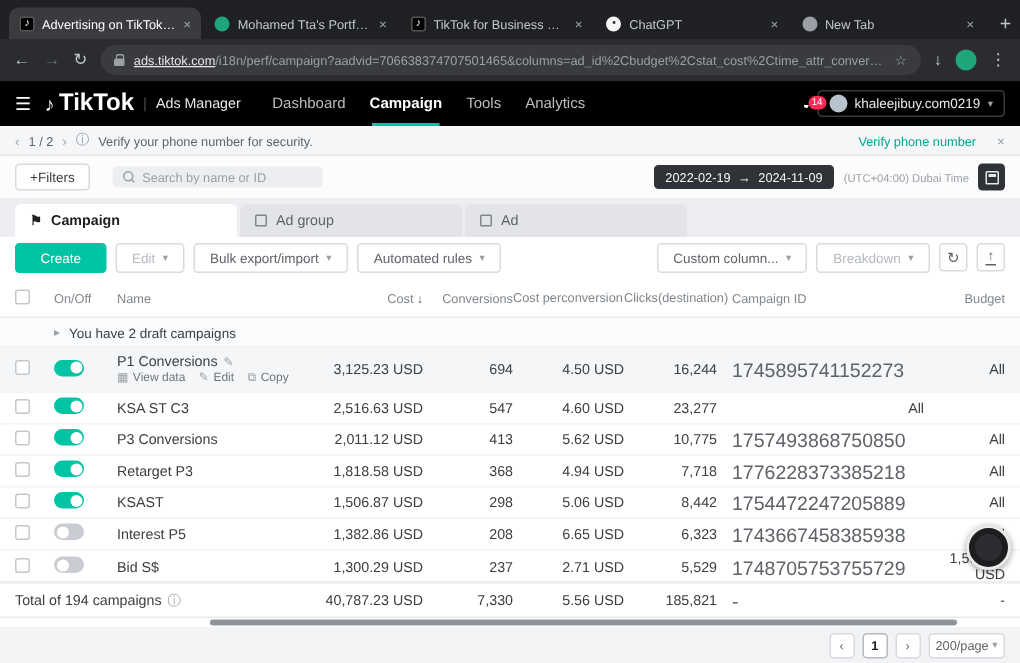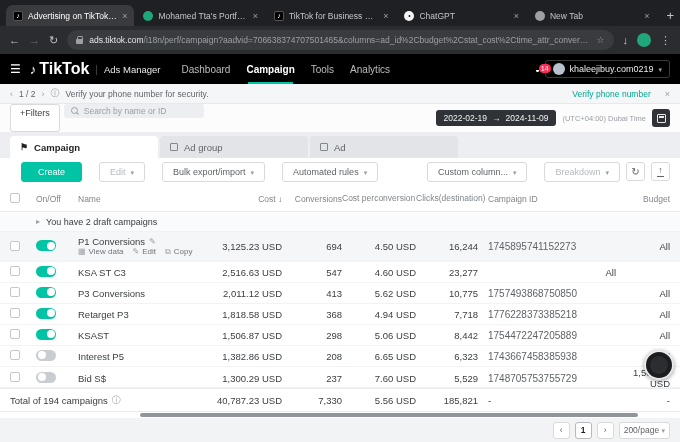--- a/index.html
+++ b/index.html
@@ -20,21 +20,21 @@
   .tclose { font-size:9px; color:#9aa0a6; flex:none; }
   .newtab-btn { color:#c3c6cb; font-size:13px; margin:0 0 4px 8px; line-height:1; }
 
   .addr-row { height:28px; background:#2b2c2f; display:flex; align-items:center; padding:0 9px; gap:9px; }
   .nav-ic { color:#c3c6cb; font-size:11px; line-height:1; }
   .nav-ic.dim { color:#6b6e73; }
   .urlbox { flex:1; height:20px; background:#3a3b3f; border-radius:10px; display:flex; align-items:center; padding:0 9px; gap:6px; min-width:0; }
   .lock-icon { width:7px; height:5px; background:#9aa0a6; border-radius:1px; position:relative; margin-top:2px; flex:none; }
   .lock-icon::before { content:""; position:absolute; top:-3px; left:1px; width:4px; height:3px; border:1px solid #9aa0a6; border-bottom:none; border-radius:2px 2px 0 0; }
   .url-text { font-size:8.5px; color:#9aa0a6; white-space:nowrap; overflow:hidden; text-overflow:ellipsis; flex:1; }
-  .url-text b { color:#e4e6ea; font-weight:normal; }
+  .url-text b { color:#e4e6ea; font-weight:normal;text-decoration:underline; }
   .star-icon { color:#9aa0a6; font-size:9px; flex:none; }
   .chrome-avatar { width:14px; height:14px; border-radius:50%; background:#1fa67a; flex:none; }
 
   
   .app-header { height:30px; background:#000; display:flex; align-items:center; padding:0 10px; gap:9px; color:#fff; }
   .burger { font-size:12px; color:#fff; }
   .logo { display:flex; align-items:center; gap:3px; }
   .logo-note { font-size:13px; }
   .logo-text { font-weight:bold; font-size:16px; }
   .logo-div { color:#4a4a4a; font-size:10px; margin:0 3px; }
@@ -53,21 +53,21 @@
   .caret { font-size:7px; color:#9aa0a6; line-height:1; }
 
   
   .notice { height:20px; background:#f5f6f8; border-bottom:1px solid #e6e8eb; display:flex; align-items:center; gap:6px; padding:0 10px; font-size:8.5px; color:#5f6368; }
   .pager-chev { color:#9ea3a8; font-size:9px; }
   .info-icon { color:#9ea3a8; font-size:9px; }
   .notice-action { margin-left:auto; color:#00a78e; }
   .notice-close { color:#9ea3a8; font-size:9px; margin-left:8px; }
 
   
-  .filter-row { height:28px; background:#fcfcfd; display:flex; gap:4px; padding:0 10px; }
+  .filter-row { height:28px; background:#fcfcfd; display:flex; align-items:center; gap:15px; padding:0 10px; }
   .filters-btn { font-size:9px; color:#3c4043; background:#fff; border:1px solid #d8dadd; border-radius:3px; padding:3px 9px; }
   .searchbox { width:140px; height:14px; background:#eceef1; border-radius:3px; display:flex; align-items:center; gap:5px; padding:0 7px; }
   .search-icon { width:8px; height:8px; position:relative; flex:none; }
   .search-icon::before { content:""; position:absolute; width:5px; height:5px; border:1px solid #9aa0a6; border-radius:50%; left:0; top:0; }
   .search-icon::after { content:""; position:absolute; width:3px; height:1px; background:#9aa0a6; transform:rotate(45deg); left:5px; top:6px; }
   .searchbox input { border:none; outline:none; background:transparent; font-size:8.5px; color:#3c4043; width:100%; font-family:"Liberation Sans",sans-serif; }
   .searchbox input::placeholder { color:#9aa0a6; }
   .filter-right { margin-left:auto; display:flex; align-items:center; gap:6px; }
   .date-pill { background:#2f3338; color:#f2f3f5; font-size:8.5px; border-radius:3px; padding:3px 8px; display:flex; gap:5px; align-items:center; }
   .tz-label { font-size:7.5px; color:#9aa0a6; }
@@ -77,21 +77,21 @@
 
   
   .level-tabs { height:26px; background:#eceef1; display:flex; align-items:flex-end; padding:0 0 0 10px; gap:2px; }
   .ltab { width:148px; height:22px; display:flex; align-items:center; gap:6px; padding:0 10px; font-size:9.5px; color:#5f6368; background:#e2e4e8; border-radius:4px 4px 0 0; }
   .ltab.active { background:#fff; color:#1f1f1f; font-weight:bold; }
   .ltab-icon { font-size:9px; }
   .sq-icon { width:8px; height:8px; border:1px solid #7f868c; border-radius:1px; }
 
   
   .toolbar { height:28px; background:#fff; display:flex; align-items:center; gap:6px; padding:0 10px; }
-  .btn { font-size:9px; border-radius:3px; padding:4px 10px; display:flex; align-items:center; gap:5px;margin-left:11px; }
+  .btn { font-size:9px; border-radius:3px; padding:4px 10px; display:flex; align-items:center; gap:5px; }
   .btn-create { background:#00c4a3; color:#fff; border:1px solid #00c4a3; padding:4px 16px; }
   .btn-plain { background:#fff; color:#5f6368; border:1px solid #d8dadd; }
   .btn-plain.disabled { color:#b6babf; }
   .toolbar-right { margin-left:auto; display:flex; align-items:flex-start; gap:6px; }
   .icon-btn { width:19px; height:19px; border:1px solid #d8dadd; border-radius:3px; background:#fff; color:#5f6368; font-size:10px; display:flex; align-items:center; justify-content:center; }
   .export-glyph { font-size:9px; border-bottom:1px solid #5f6368; line-height:1; padding:0 1px 1px; }
 
   
   .table { background:#fff; }
   .grid-row { display:grid; grid-template-columns:26px 42px 1fr 88px 60px 74px 62px 138px 54px; align-items:center; padding:0 10px; }
@@ -113,21 +113,21 @@
   .toggle::after { content:""; position:absolute; top:1.5px; width:8px; height:8px; border-radius:50%; background:#fff; }
   .toggle.on::after { right:1.5px; }
   .toggle.off::after { left:1.5px; }
   .name-cell { white-space:nowrap; overflow:hidden; text-overflow:ellipsis; }
   .name-stack { display:flex; flex-direction:column; line-height:1.25; justify-content:center; }
   .name-line { display:flex; align-items:center; gap:4px; }
   .pencil { color:#9aa0a6; font-size:8px; }
   .row-actions { display:flex; gap:9px; font-size:8px; color:#70757a; }
   .ract { display:flex; align-items:center; gap:3px; }
   .ricon { font-size:8px; color:#9aa0a6; }
-  .id-cell { color:#5f6368; font-size:10px; }
+  .id-cell { color:#5f6368; font-size:13px; }
 
   .total-row { height:24px; border-top:1px solid #e8eaed; border-bottom:1px solid #e8eaed; font-size:9.5px; color:#3c4043; background:#fff; }
   .total-label { grid-column:1 / 4; display:flex; align-items:center; gap:4px; }
 
   .hscroll { height:6px; background:#fff; position:relative; }
   .hthumb { position:absolute; top:1px; left:140px; width:498px; height:4px; background:#8f959b; border-radius:2px; }
 
   
   .pagination { height:24px; background:#f2f3f5; display:flex; align-items:center; justify-content:flex-end; gap:5px; padding:0 10px; }
   .pg-box { min-width:17px; height:17px; background:#fff; border:1px solid #d8dadd; border-radius:3px; display:flex; align-items:center; justify-content:center; font-size:8.5px; color:#5f6368; padding:0 4px; }
@@ -399,21 +399,21 @@
     <span class="cell id-cell id-col">1743667458385938</span>
     <span class="cell num">All</span>
   </div>
 
   <div class="grid-row trow">
     <span><span class="checkbox"></span></span>
     <span><span class="toggle off"></span></span>
     <span class="name-cell">Bid S$</span>
     <span class="cell num">1,300.29 USD</span>
     <span class="cell num">237</span>
-    <span class="cell num">7.60 USD</span>
+    <span class="cell num">2.71 USD</span>
     <span class="cell num">5,529</span>
     <span class="cell id-cell id-col">1748705753755729</span>
     <span class="cell num">1,500.00 USD</span>
   </div>
 
   <div class="grid-row total-row">
     <span class="total-label">
       <span>Total of 194 campaigns</span>
       <span class="info-icon">ⓘ</span>
     </span>

